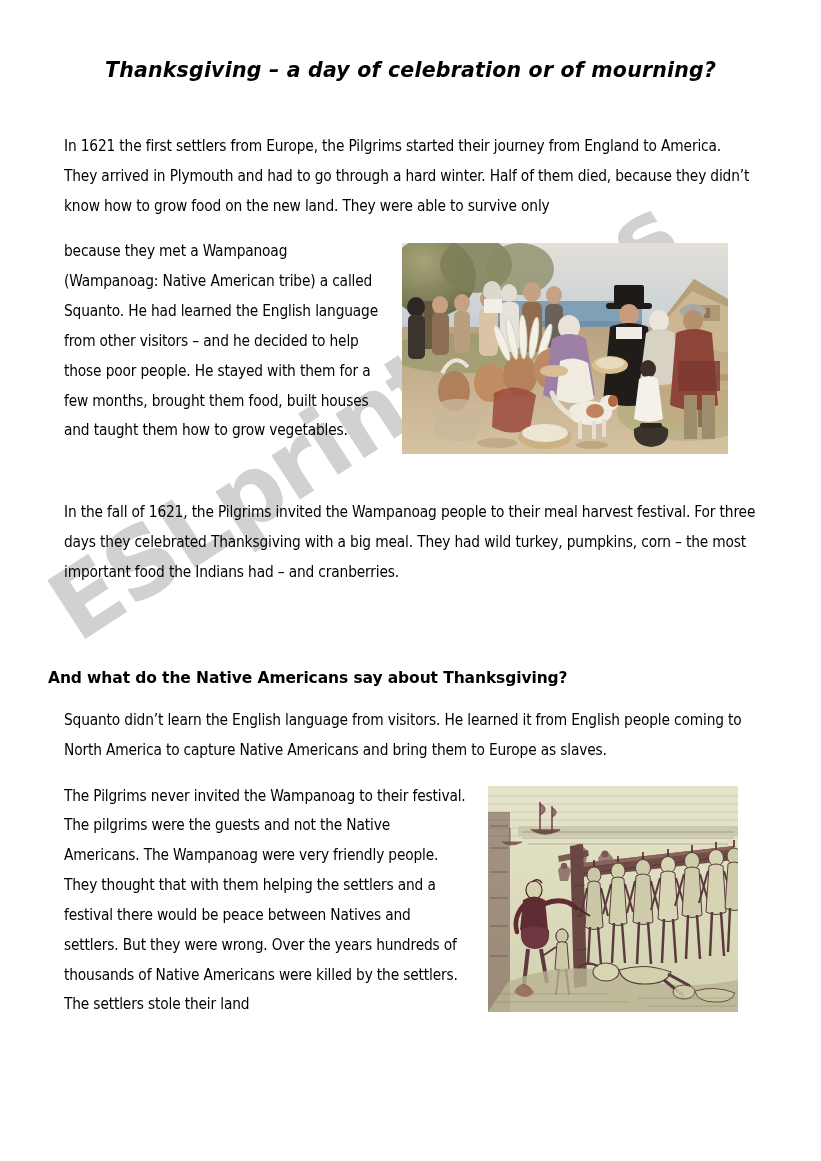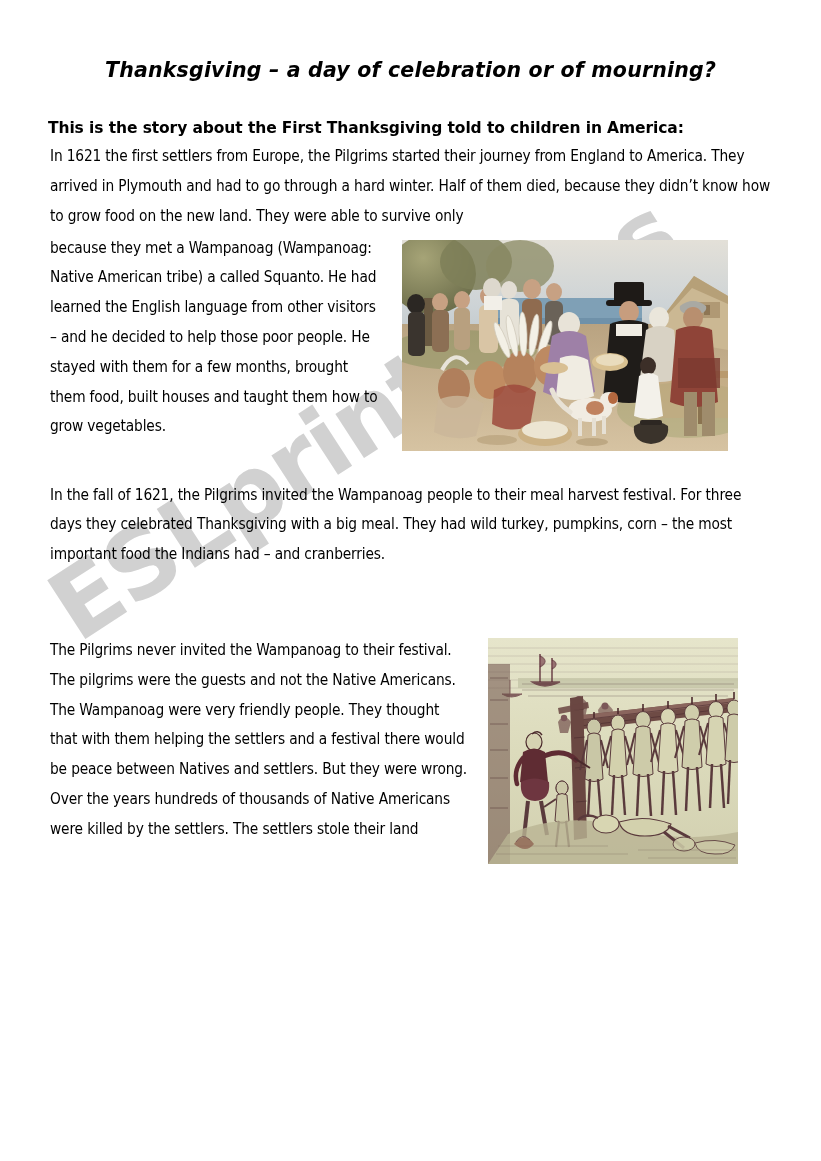--- a/index.html
+++ b/index.html
@@ -78,21 +78,21 @@
     letter-spacing: -0.1px;
     margin: 0;
   }
 
   .para {
     font-family: "DejaVu Sans Condensed", "DejaVu Sans", "Liberation Sans", sans-serif;
     font-size: 15.3px;
     font-weight: 400;
     line-height: 1.95;
     letter-spacing: -0.15px;
-    margin: 2px;
+    margin: 16px;
     text-align: left;
     -webkit-font-smoothing: none;
   }
 
   .para.tight { line-height: 1.95; }
 
   .spacer-sm { height: 18px; }
   .spacer-md { height: 34px; }
   .spacer-lg { height: 62px; }
 
@@ -124,21 +124,20 @@
   <div id="watermark">ESLprintables</div>
 
   <div id="content">
 
     <h1 class="doc-title">Thanksgiving – a day of celebration or of mourning?</h1>
 
     <div class="spacer-md"></div>
 
     <div class="body-wrap">
 
-      <div class="sec-heading">This is the story about the First Thanksgiving told to children in America:</div>
 
       <div class="para">In 1621 the first settlers from Europe, the Pilgrims started their journey from England to America. They arrived in Plymouth and had to go through a hard winter. Half of them died, because they didn’t know how to grow food on the new land. They were able to survive only</div>
 
       <div class="fig" id="fig-thanksgiving">
         <svg width="326" height="211" viewBox="0 0 326 211">
           <defs>
             <linearGradient id="skyg" x1="0" y1="0" x2="0" y2="1">
               <stop offset="0%" stop-color="#e3e0d8"></stop>
               <stop offset="55%" stop-color="#cdd3d6"></stop>
               <stop offset="100%" stop-color="#b9c2c4"></stop>
@@ -285,21 +284,23 @@
       <div class="para tight">because they met a Wampanoag (Wampanoag: Native American tribe) a called Squanto. He had learned the English language from other visitors – and he decided to help those poor people. He stayed with them for a few months, brought them food, built houses and taught them how to grow vegetables.</div>
 
       <div class="clearer"></div>
 
       <div class="spacer-sm"></div>
 
       <div class="para">In the fall of 1621, the Pilgrims invited the Wampanoag people to their meal harvest festival. For three days they celebrated Thanksgiving with a big meal. They had wild turkey, pumpkins, corn – the most important food the Indians had – and cranberries.</div>
 
       <div class="spacer-lg"></div>
 
-
+      <div class="sec-heading">And what do the Native Americans say about Thanksgiving?</div>
+
+      <div class="para">Squanto didn’t learn the English language from visitors. He learned it from English people coming to North America to capture Native Americans and bring them to Europe as slaves.</div>
 
       <div class="fig" id="fig-engraving">
         <svg width="250" height="226" viewBox="0 0 250 226">
           <defs>
             <linearGradient id="paperg" x1="0" y1="0" x2="0" y2="1">
               <stop offset="0%" stop-color="#e6e5cb"></stop>
               <stop offset="50%" stop-color="#dcdbbc"></stop>
               <stop offset="100%" stop-color="#d2d0b0"></stop>
             </linearGradient>
           </defs>

